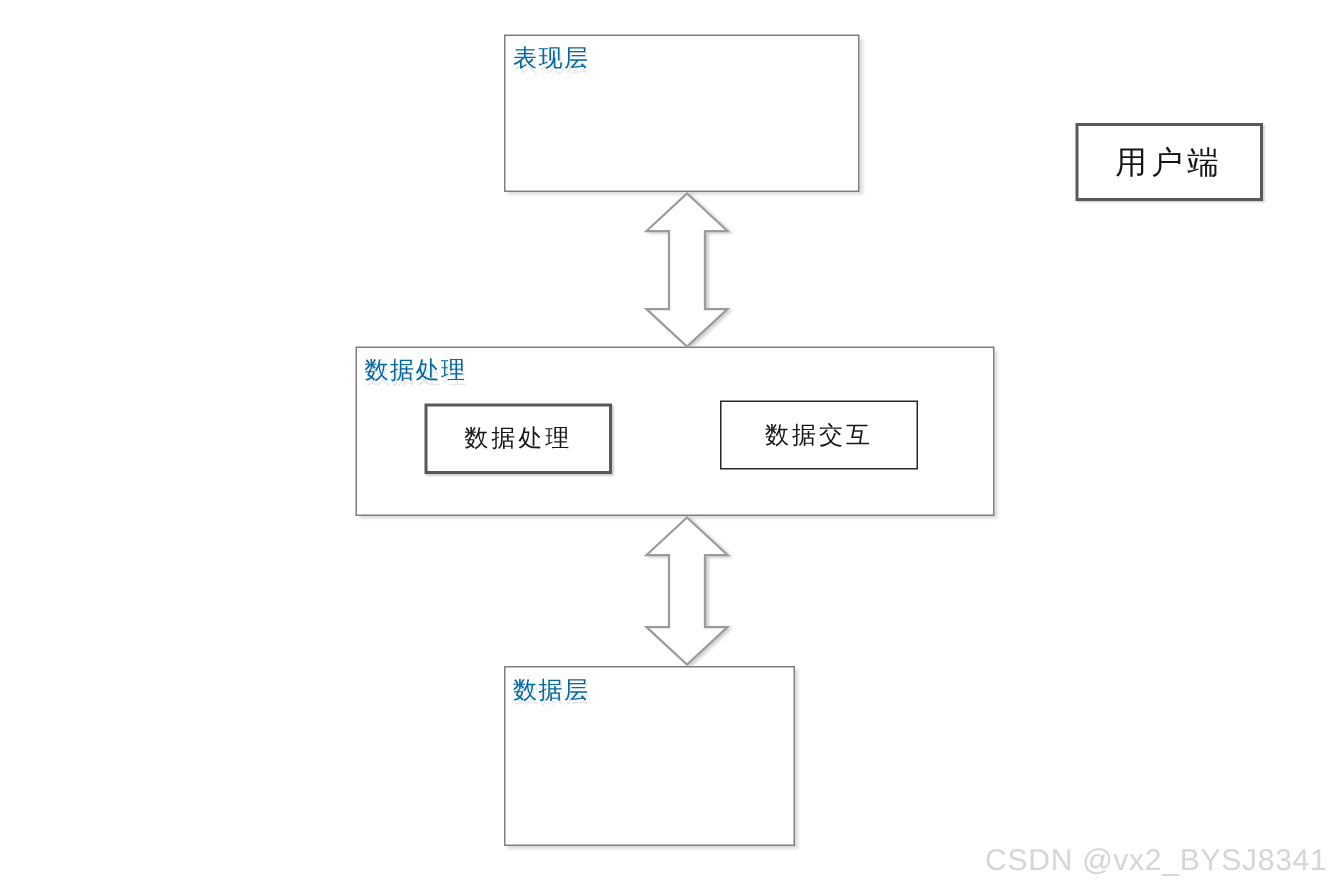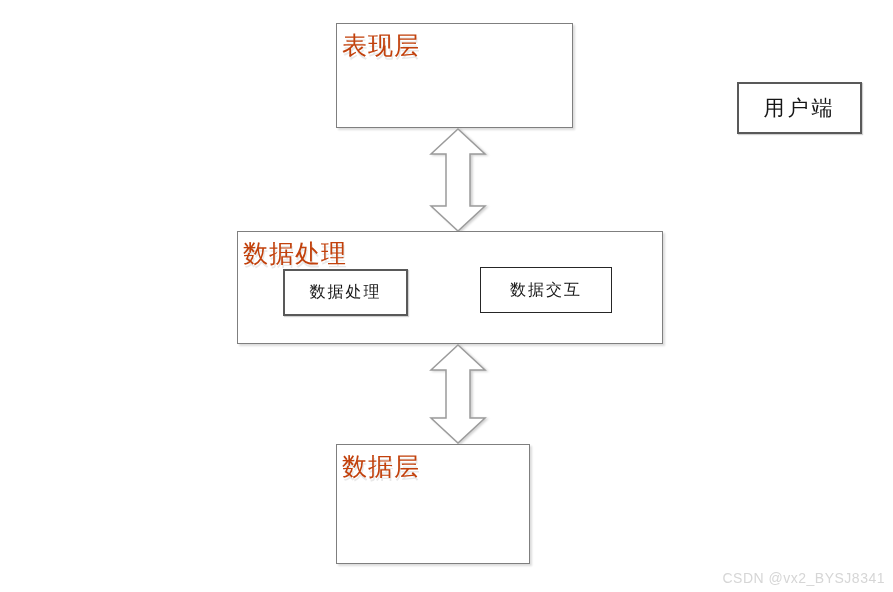--- a/index.html
+++ b/index.html
@@ -18,58 +18,58 @@
   
   .layer-box {
     position: absolute;
     background: #ffffff;
     border: 1px solid #7f7f7f;
     box-shadow: 2px 2px 2px rgba(0,0,0,0.14);
   }
   .layer-label {
     position: absolute;
     top: 5px; left: 5px;
-    font-size: 25px;
-    color: #c2410c;
+    font-size: 16px;
+    color: #0369a1;
     letter-spacing: 1px;
     white-space: nowrap;
     text-shadow: 1px 3px 0 rgba(190,190,190,0.35);
   }
   
   .inner-box {
     position: absolute;
     background: #ffffff;
     display: flex;
     align-items: center;
     justify-content: center;
     color: #161616;
     white-space: nowrap;
   }
   .inner-box.thick { border: 2px solid #595959; box-shadow: 1px 1px 1px rgba(0,0,0,0.18); }
   .inner-box.thin  { border: 1px solid #262626; }
-  #box-client            { left: 400px; top: 58px;  width: 125px; height: 52px; font-size: 21px; letter-spacing: 3px; }
+  #box-client            { left: 380px; top: 58px;  width: 125px; height: 52px; font-size: 21px; letter-spacing: 3px; }
   #box-data-processing   { left: 283px; top: 269px; width: 125px; height: 47px; font-size: 16px; letter-spacing: 2px; }
   #box-data-interaction  { left: 480px; top: 267px; width: 132px; height: 46px; font-size: 16px; letter-spacing: 2px; }
   #layer-presentation { left: 336px; top: 23px;  width: 237px; height: 105px; }
   #layer-business     { left: 237px; top: 231px; width: 426px; height: 113px; }
   #layer-data         { left: 336px; top: 444px; width: 194px; height: 120px; }
   
   .arrow {
     position: absolute;
     filter: drop-shadow(2px 1px 1px rgba(0,0,0,0.18));
   }
   #arrow-top    { left: 428px; top: 128px; }
   #arrow-bottom { left: 428px; top: 344px; }
   .arrow polygon { fill: #ffffff; stroke: #9b9b9b; stroke-width: 1.5; }
   
   .watermark {
     position: absolute;
     right: 8px; bottom: 6px;
     font-family: "Liberation Sans", sans-serif;
-    font-size: 14px;
+    font-size: 20px;
     color: #d6d6d6;
     letter-spacing: 0.5px;
     white-space: nowrap;
   }
 </style>
 </head>
 <body>
 
 <div class="canvas">
 

